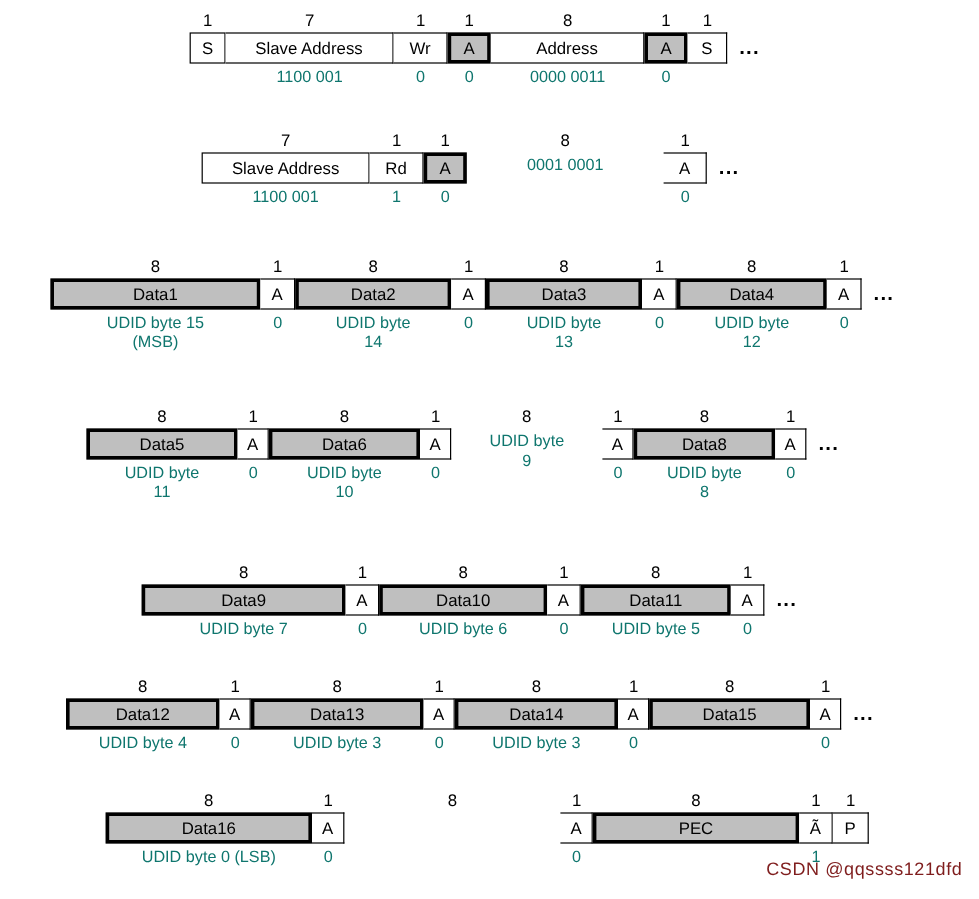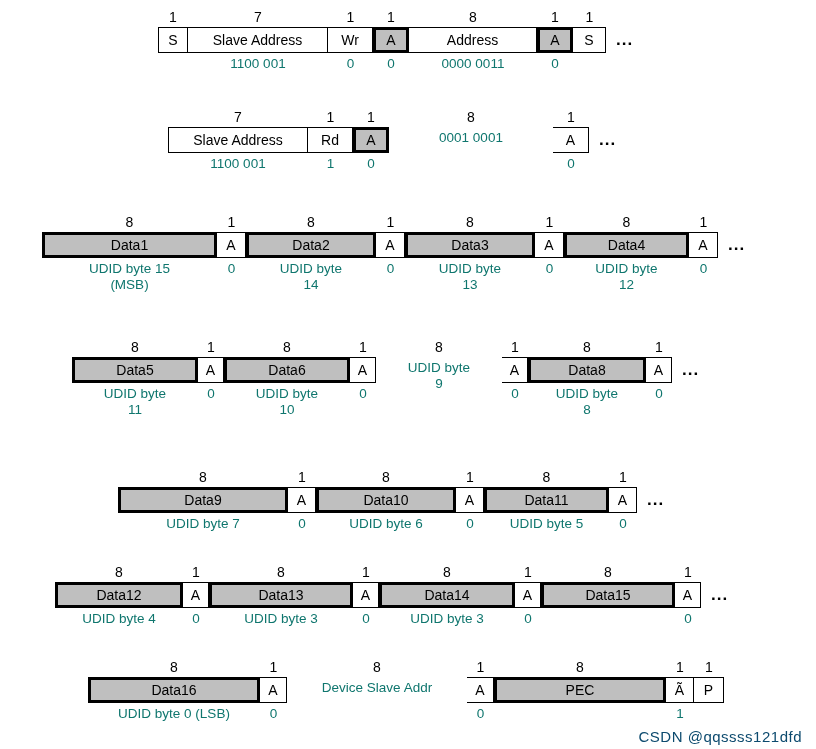--- a/index.html
+++ b/index.html
@@ -101,23 +101,23 @@
 
   .ellipsis-wrap {
     display: flex;
     flex-direction: column;
   }
   .ellipsis-wrap .bits { visibility: hidden; }
 
   #watermark {
     position: absolute;
     right: 14px;
-    bottom: 4px;
+    bottom: 16px;
     font-size: 15px;
-    color: #0c4a6e;
+    color: #7f1d1d;
     font-family: "Liberation Sans", sans-serif;
     white-space: nowrap;
     letter-spacing: 0.5px;
   }
 </style>
 </head>
 <body>
 
 <div id="diagram">
     <div class="packet-row" style="left: 158px; top: 10px;">
@@ -377,21 +377,20 @@
         <div class="cell shaded">Data16</div>
         <div class="caption">UDID byte 0 (LSB)</div>
       </div>
       <div class="field" style="width: 27px;">
         <div class="bits">1</div>
         <div class="cell plain">A</div>
         <div class="caption">0</div>
       </div>
       <div class="field" style="width: 180px;">
         <div class="bits">8</div>
-        <div class="caption">Device Slave Addr</div>
       </div>
       <div class="field" style="width: 27px;">
         <div class="bits">1</div>
         <div class="cell plain">A</div>
         <div class="caption">0</div>
       </div>
       <div class="field" style="width: 172px;">
         <div class="bits">8</div>
         <div class="cell shaded">PEC</div>
         <div class="caption"></div>

